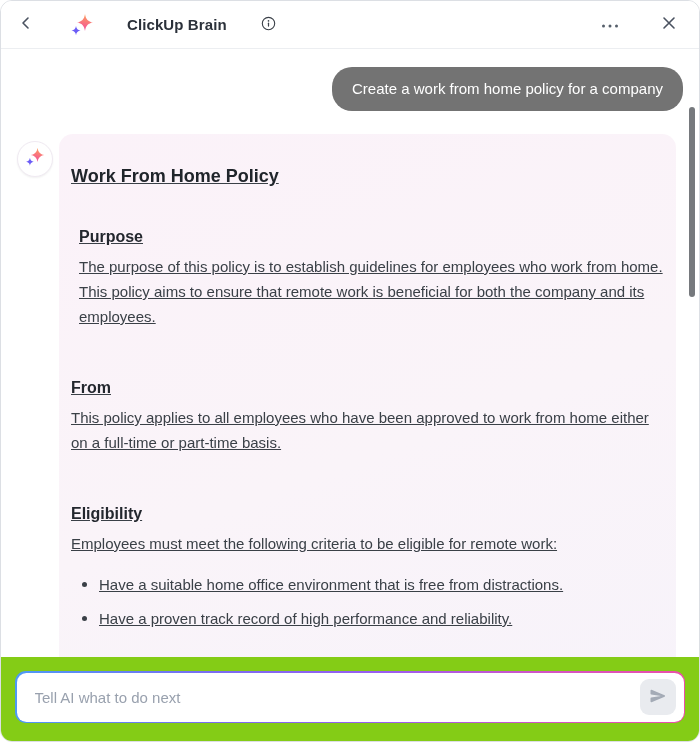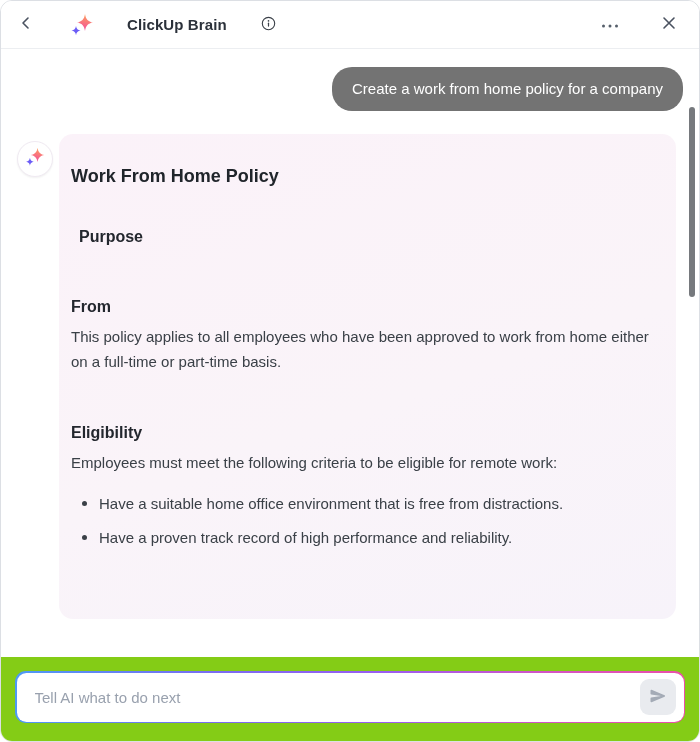--- a/index.html
+++ b/index.html
@@ -81,20 +81,21 @@
     border: 1px solid #f0eaf2;
     box-shadow: 0 1px 2px rgba(0,0,0,0.06);
     display: flex; align-items: center; justify-content: center;
   }
   .ai-card {
     flex: 1 1 auto;
     background: linear-gradient(160deg, #fbf2f9 0%, #faf4f9 55%, #f7f3fa 100%);
     border-radius: 14px;
     padding: 30px 12px 60px 12px;
     color: #3a4047;
+    text-decoration: underline;
   }
   .ai-card h1 {
     font-size: 18px;
     font-weight: 700;
     color: #20252b;
     line-height: 24px;
     margin-bottom: 38px;
   }
   .policy-section { margin-top: 48px; }
   .policy-section:first-child { margin-top: 0; margin-left: 8px; }
@@ -251,20 +252,21 @@
             <path d="M16 2 C16.7 7.2 19.3 9.8 24 10.5 C19.3 11.2 16.7 13.8 16 19 C15.3 13.8 12.7 11.2 8 10.5 C12.7 9.8 15.3 7.2 16 2 Z" fill="url(#sparkGrad2)"></path>
             <path d="M7 14 C7.4 16.8 8.8 18.2 11.5 18.6 C8.8 19 7.4 20.4 7 23.2 C6.6 20.4 5.2 19 2.5 18.6 C5.2 18.2 6.6 16.8 7 14 Z" fill="#6b5cf6"></path>
           </svg>
         </span>
       </div>
       <div class="ai-card">
         <h1>Work From Home Policy</h1>
         <div>
             <section class="policy-section">
               <h3>Purpose</h3>
+              <p>The purpose of this policy is to establish guidelines for employees who work from home. This policy aims to ensure that remote work is beneficial for both the company and its employees.</p>
             </section>
             <section class="policy-section">
               <h3>From</h3>
               <p>This policy applies to all employees who have been approved to work from home either on a full-time or part-time basis.</p>
             </section>
             <section class="policy-section">
               <h3>Eligibility</h3>
               <p>Employees must meet the following criteria to be eligible for remote work:</p>
               <ul>
                 <li>Have a suitable home office environment that is free from distractions.</li>

